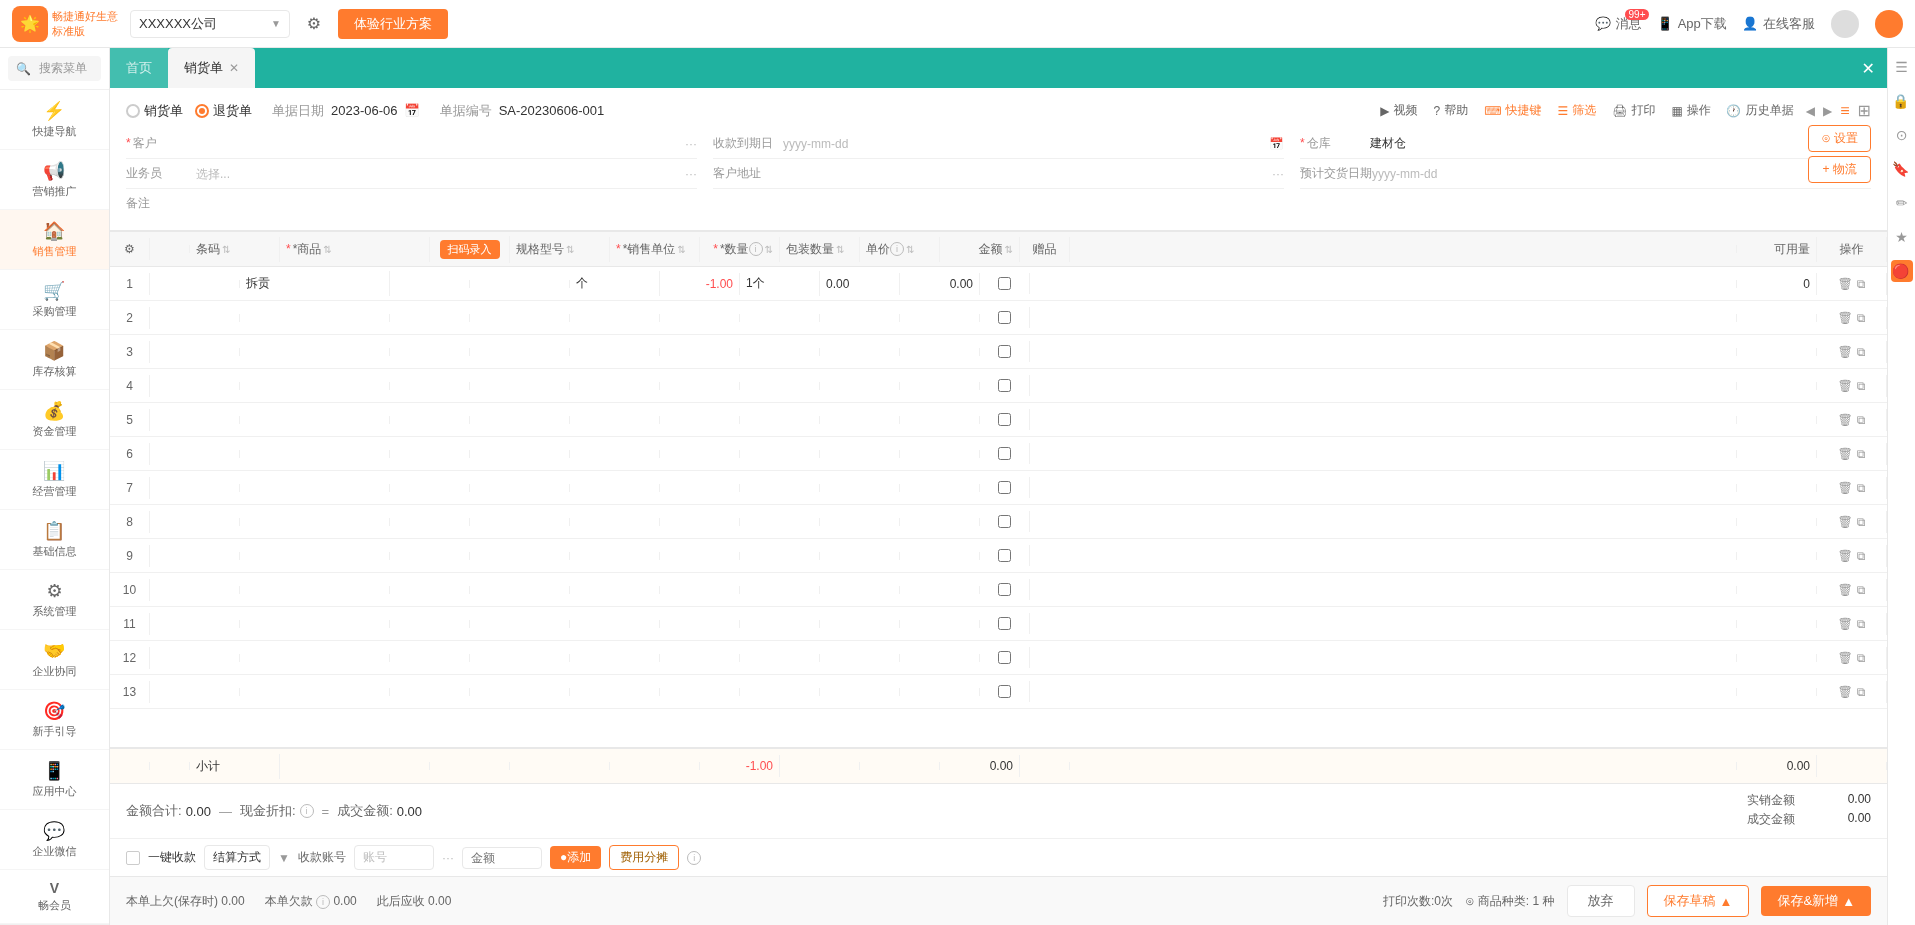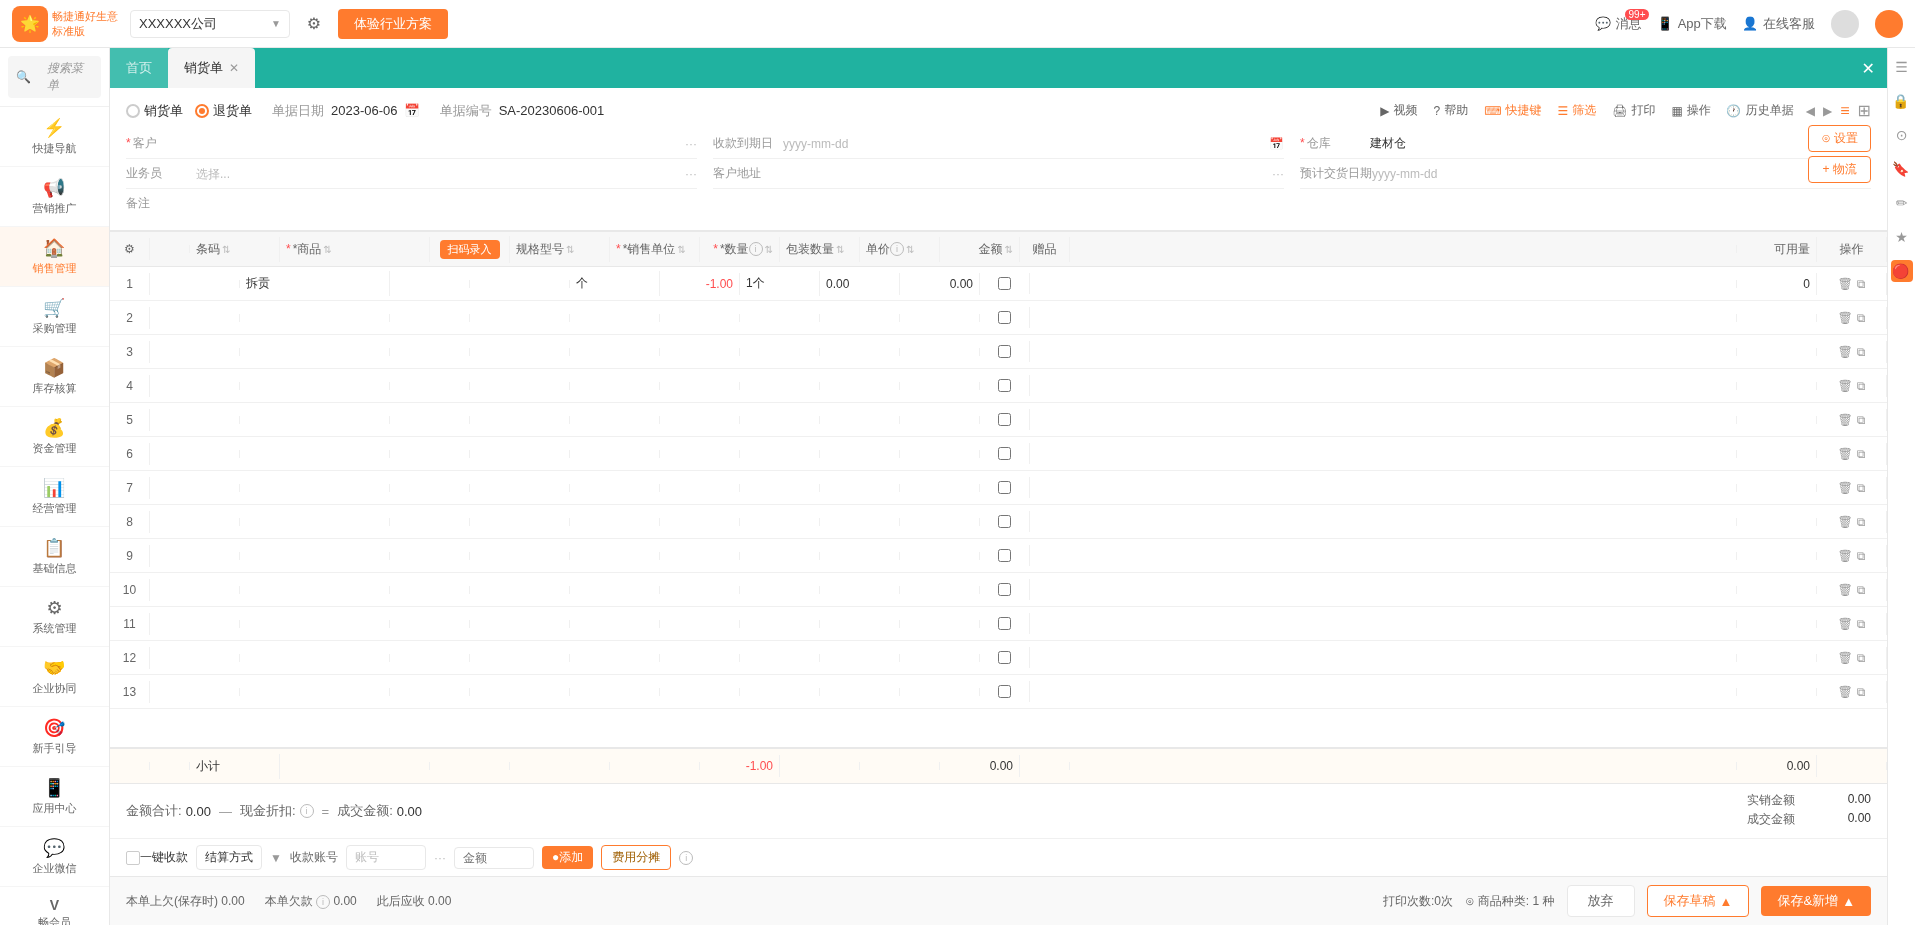--- a/index.html
+++ b/index.html
@@ -95,21 +95,21 @@
 
     
     .bottom-area { background: #fff; border-top: 1px solid #e8e8e8; flex-shrink: 0; }
     .calc-row { display: flex; align-items: center; padding: 8px 16px; gap: 8px; font-size: 13px; border-bottom: 1px solid #f0f0f0; }
     .calc-item { display: flex; align-items: center; gap: 4px; }
     .calc-label { color: #666; }
     .calc-value { color: #333; font-weight: 500; }
     .calc-dash { color: #999; }
     .calc-eq { color: #999; }
     .payment-row { display: flex; align-items: center; padding: 6px 16px; gap: 8px; font-size: 12px; }
-    .checkbox-item { display: flex; align-items: center; gap: 0; cursor: pointer; }
+    .checkbox-item { display: flex; align-items: center; gap: 8px; cursor: pointer; }
     .checkbox-box { width: 14px; height: 14px; border: 1px solid #ccc; border-radius: 2px; }
     .select-box { border: 1px solid #e8e8e8; border-radius: 4px; padding: 3px 8px; font-size: 12px; color: #333; cursor: pointer; }
     .input-box { border: 1px solid #e8e8e8; border-radius: 4px; padding: 3px 8px; font-size: 12px; color: #333; width: 80px; }
     .add-btn { background: #ff7b2e; color: #fff; border: none; border-radius: 4px; padding: 3px 10px; font-size: 12px; cursor: pointer; }
     .expense-btn { background: #fff; border: 1px solid #ff7b2e; color: #a16207; border-radius: 4px; padding: 3px 10px; font-size: 12px; cursor: pointer; }
     .footer-bar { display: flex; align-items: center; padding: 8px 16px; background: #f9f9f9; border-top: 1px solid #e8e8e8; }
     .footer-info { display: flex; gap: 20px; font-size: 12px; color: #666; }
     .footer-right { margin-left: auto; display: flex; align-items: center; gap: 12px; }
     .summary-row { display: flex; gap: 16px; font-size: 12px; color: #666; margin-bottom: 2px; justify-content: flex-end; }
     .summary-value { color: #333; font-weight: 500; min-width: 60px; text-align: right; }
@@ -166,21 +166,21 @@
       <div class="avatar" style="background:#ff7b2e;"></div>
     </div>
   </div>
 
   <div class="main-area">
 
     <div class="sidebar">
       <div class="sidebar-search">
         <div class="sidebar-search-inner">
           <span>🔍</span>
-          <span style="margin-left:16px;font-style:italic;">搜索菜单</span>
+          <span style="margin-left:8px;">搜索菜单</span>
         </div>
       </div>
       <div class="sidebar-item">
         <span class="sidebar-icon">⚡</span>
         <span>快捷导航</span>
       </div>
       <div class="sidebar-item">
         <span class="sidebar-icon">📢</span>
         <span>营销推广</span>
       </div>

